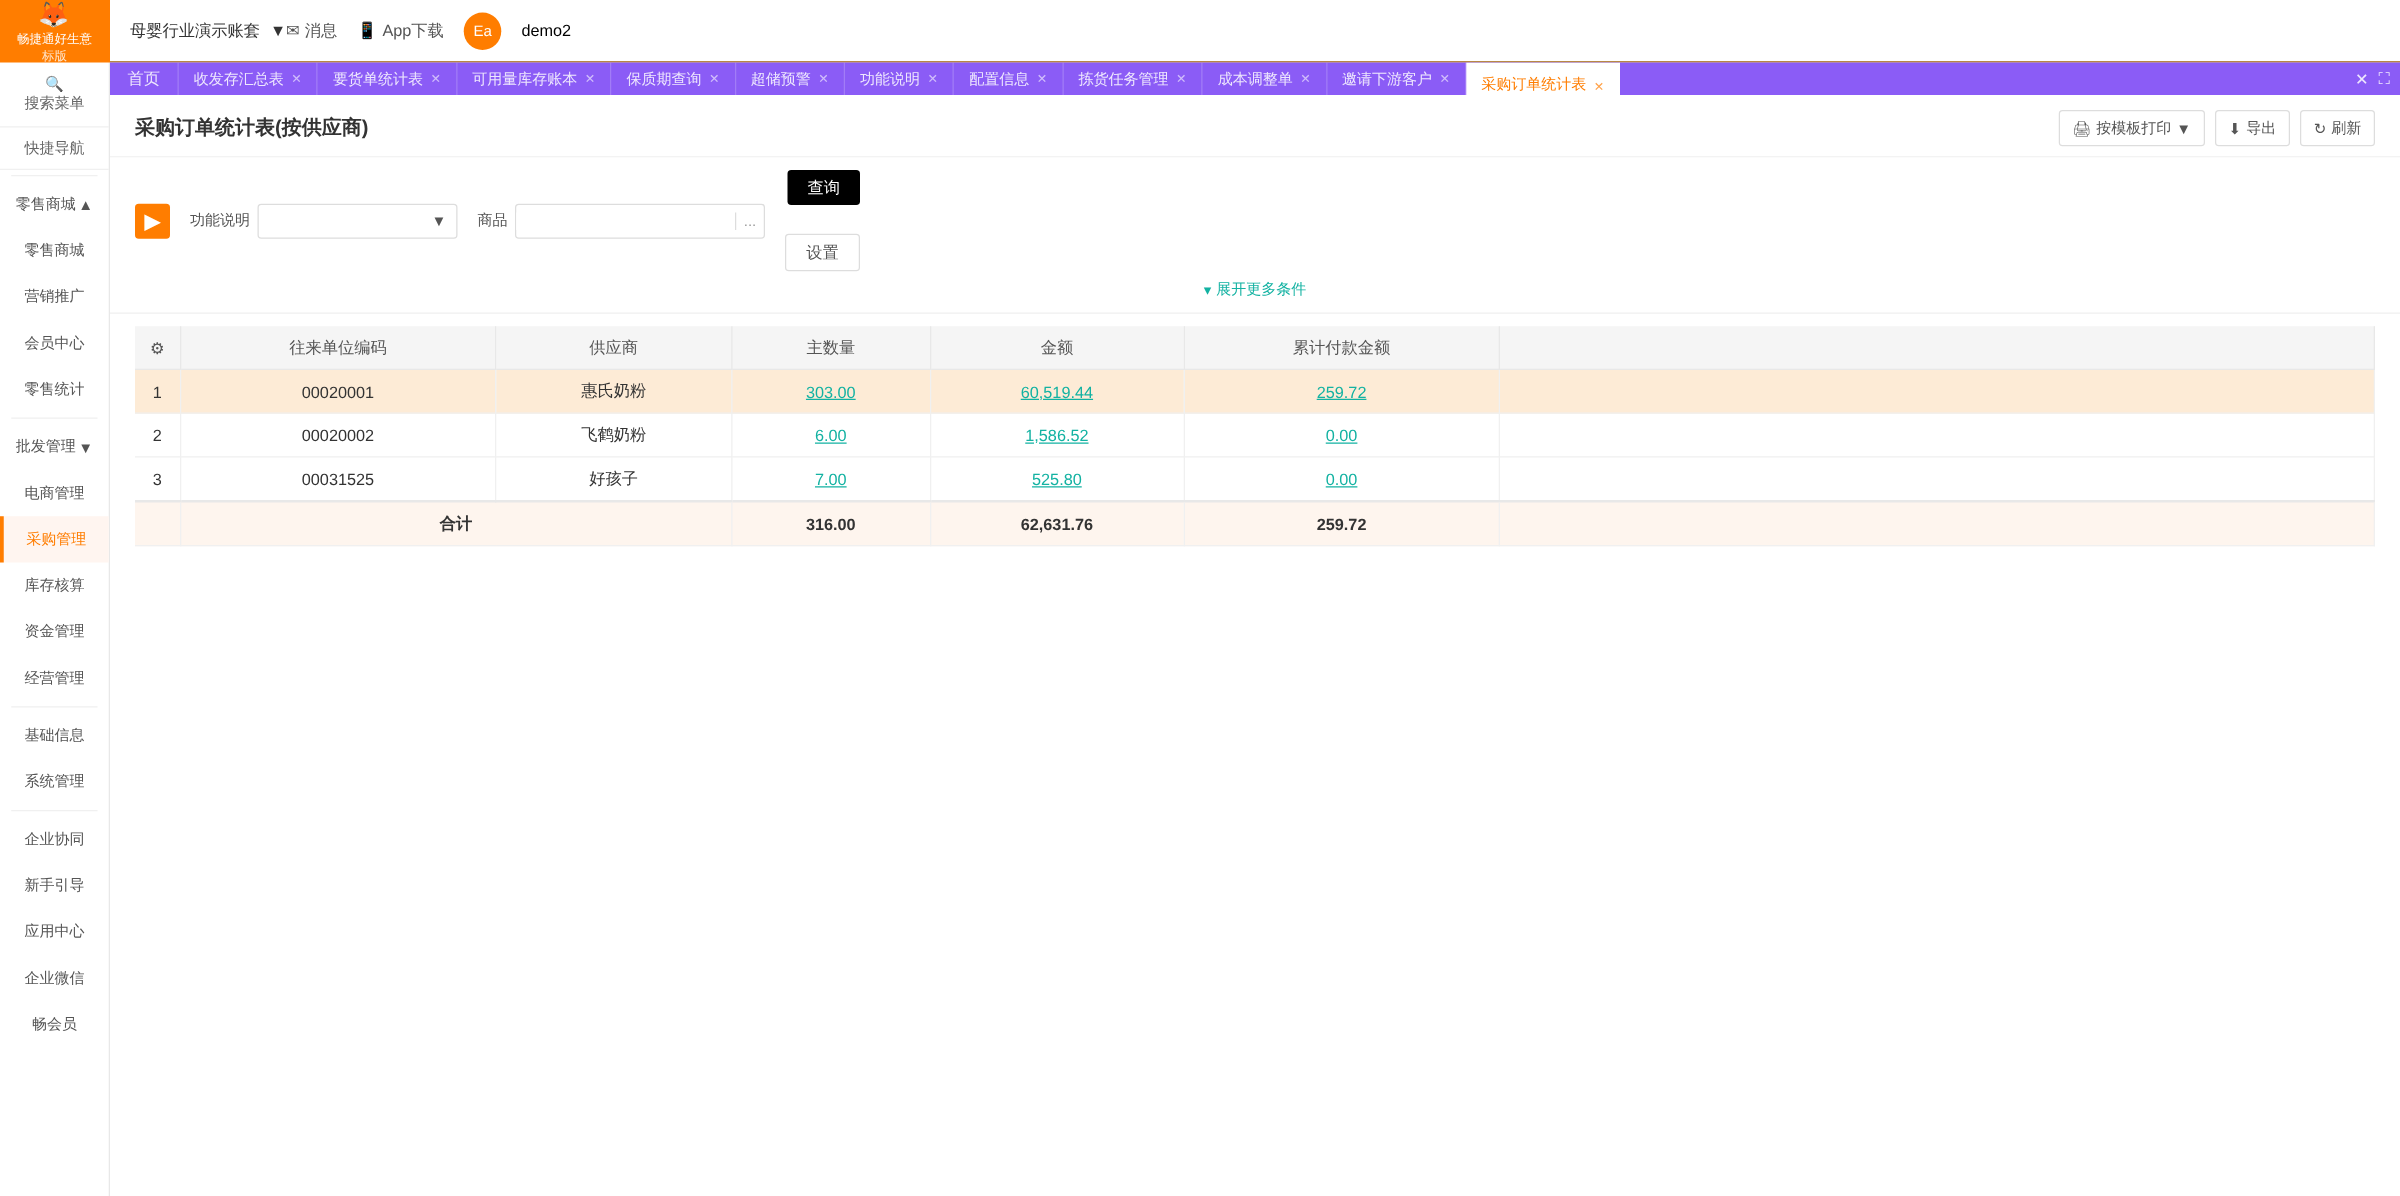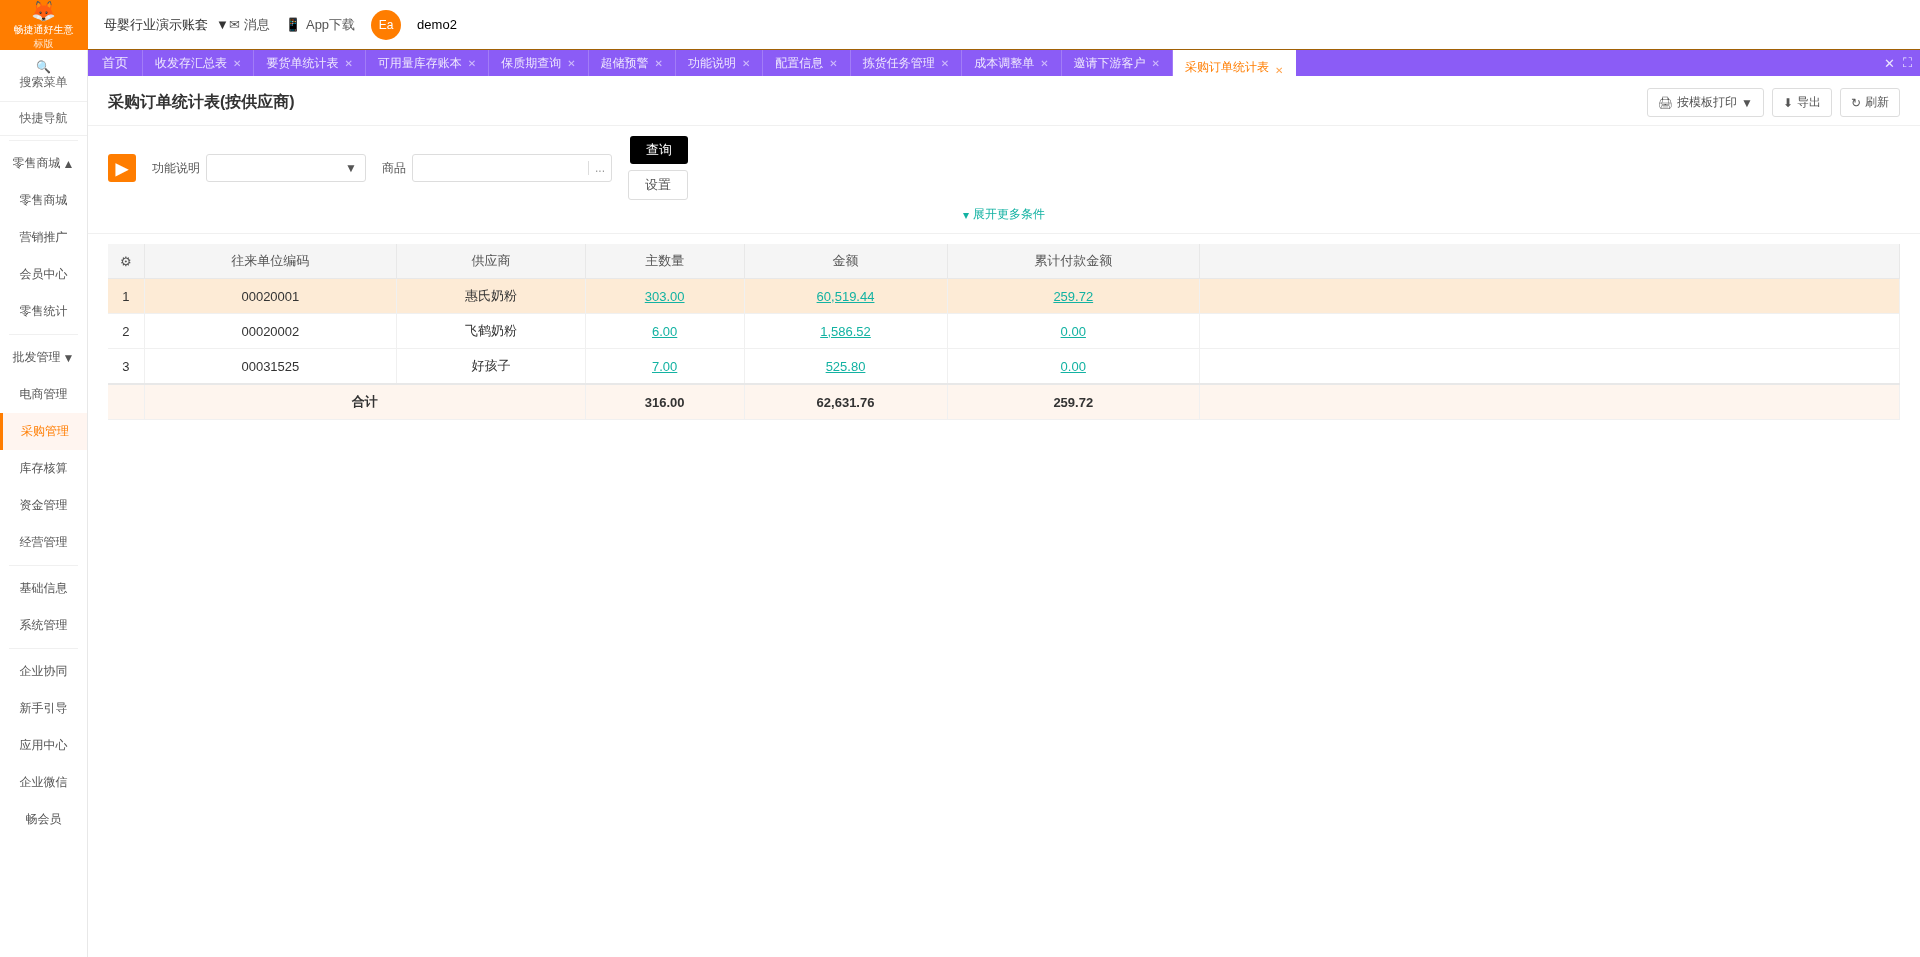--- a/index.html
+++ b/index.html
@@ -49,21 +49,21 @@
     .filter-area { padding: 10px 20px; background: #fff; border-bottom: 1px solid #f0f0f0; }
     .filter-row { display: flex; align-items: center; gap: 16px; flex-wrap: wrap; }
     .filter-item { display: flex; align-items: center; gap: 6px; font-size: 12px; color: #555; }
     .filter-label { white-space: nowrap; color: #555; }
     .date-shortcuts { display: flex; gap: 4px; }
     .date-shortcut { font-size: 12px; color: #555; cursor: pointer; padding: 1px 4px; }
     .date-range { font-size: 12px; color: #555; margin-left: 4px; }
     .tag-custom { background: #ff7d00; color: white; font-size: 11px; padding: 1px 5px; border-radius: 2px; margin-left: 2px; }
     .filter-select { border: 1px solid #ddd; border-radius: 3px; padding: 3px 8px; font-size: 12px; color: #555; min-width: 160px; display: flex; align-items: center; justify-content: space-between; cursor: pointer; height: 28px; }
     .btn-query { background: #000000; color: white; border: none; padding: 5px 16px; border-radius: 3px; cursor: pointer; font-size: 13px; }
-    .btn-settings { background: #fff; color: #555; border: 1px solid #ddd; padding: 5px 16px; border-radius: 3px; cursor: pointer; font-size: 13px; }
+    .btn-settings { background: #fff; color: #555; border: 1px solid #ddd; padding: 5px 16px; border-radius: 3px; cursor: pointer; font-size: 13px; margin-top: 17px; }
     .expand-more { display: flex; align-items: center; justify-content: center; color: #13b2a2; font-size: 12px; cursor: pointer; gap: 4px; margin-top: 6px; }
     .filter-toggle { width: 28px; height: 28px; background: #ff7d00; color: white; border-radius: 3px; display: flex; align-items: center; justify-content: center; cursor: pointer; font-size: 16px; font-weight: bold; }
 
     
     .table-container { flex: 1; overflow: auto; padding: 0 20px; }
     .data-table { width: 100%; border-collapse: collapse; margin-top: 10px; }
     .data-table thead tr { background: #f5f5f5; }
     .data-table th { padding: 8px 12px; text-align: center; font-size: 13px; color: #555; font-weight: normal; border-bottom: 1px solid #e8e8e8; border-right: 1px solid #e8e8e8; white-space: nowrap; }
     .data-table td { padding: 8px 12px; text-align: center; font-size: 13px; color: #333; border-bottom: 1px solid #f0f0f0; border-right: 1px solid #f0f0f0; }
     .data-table tbody tr.row-selected { background: #fdebd6; }

